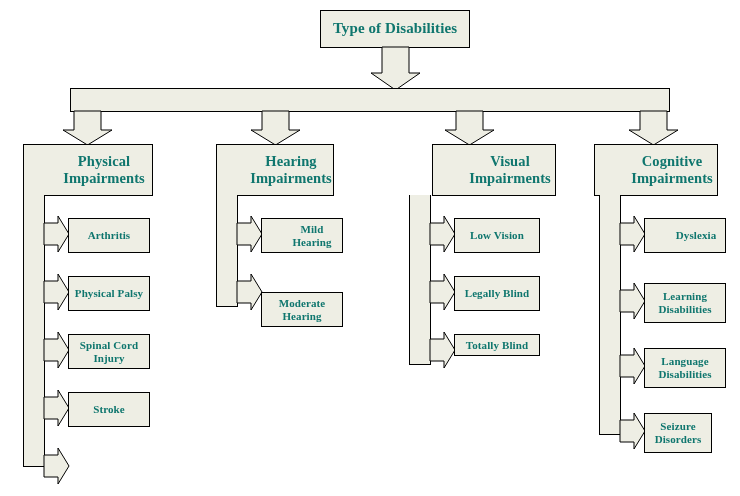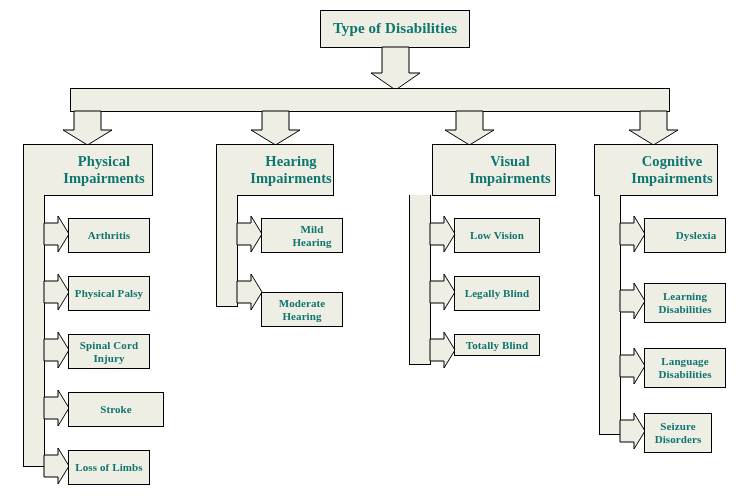--- a/index.html
+++ b/index.html
@@ -126,30 +126,27 @@
   <svg class="conn" style="left:44px; top:332px;" width="26" height="40">
     <path d="M 0,7 L 14,7 L 14,0 L 25,18 L 14,36 L 14,29 L 0,29 Z"></path>
   </svg>
   <div class="box leaf-box" style="left:68px; top:334px; width:82px; height:35px;">
     <span>Spinal Cord Injury</span>
   </div>
 
   <svg class="conn" style="left:44px; top:390px;" width="26" height="40">
     <path d="M 0,7 L 14,7 L 14,0 L 25,18 L 14,36 L 14,29 L 0,29 Z"></path>
   </svg>
-  <div class="box leaf-box" style="left:68px; top:392px; width:96px; height:35px;">
+  <div class="box leaf-box" style="left:68px; top:392px; width:82px; height:35px;">
     <span>Stroke</span>
   </div>
 
   <svg class="conn" style="left:44px; top:448px;" width="26" height="40">
     <path d="M 0,7 L 14,7 L 14,0 L 25,18 L 14,36 L 14,29 L 0,29 Z"></path>
   </svg>
-  <div class="box leaf-box" style="left:68px; top:450px; width:82px; height:35px;">
-    <span>Loss of Limbs</span>
-  </div>
 
   <div class="trunk" style="left:216px; top:195px; width:22px; height:112px;"></div>
 
   <svg class="conn" style="left:237px; top:216px;" width="26" height="40">
     <path d="M 0,7 L 14,7 L 14,0 L 25,18 L 14,36 L 14,29 L 0,29 Z"></path>
   </svg>
   <div class="box leaf-box" style="left:261px; top:218px; width:82px; height:35px;padding-left:20px;">
     <span>Mild Hearing</span>
   </div>
 

